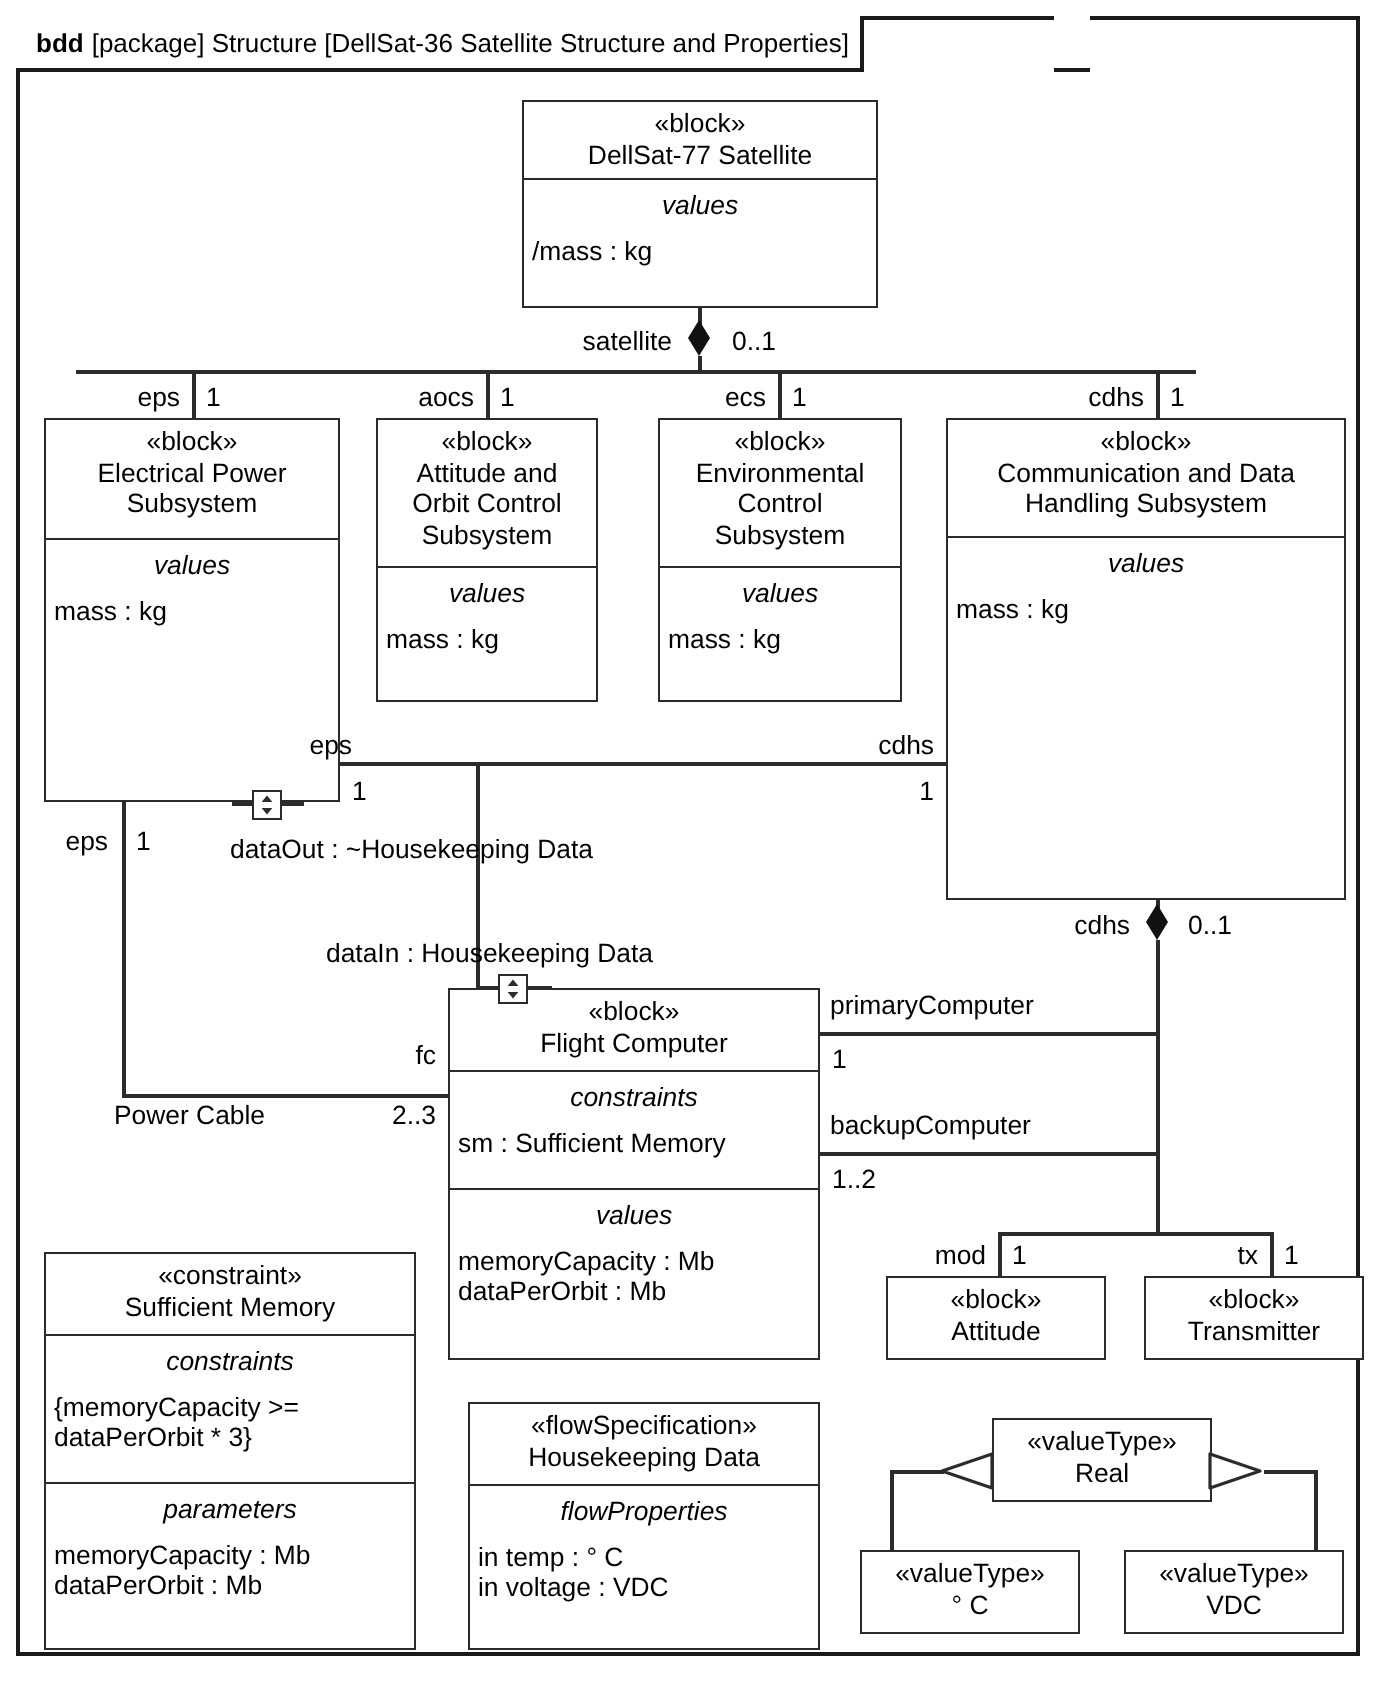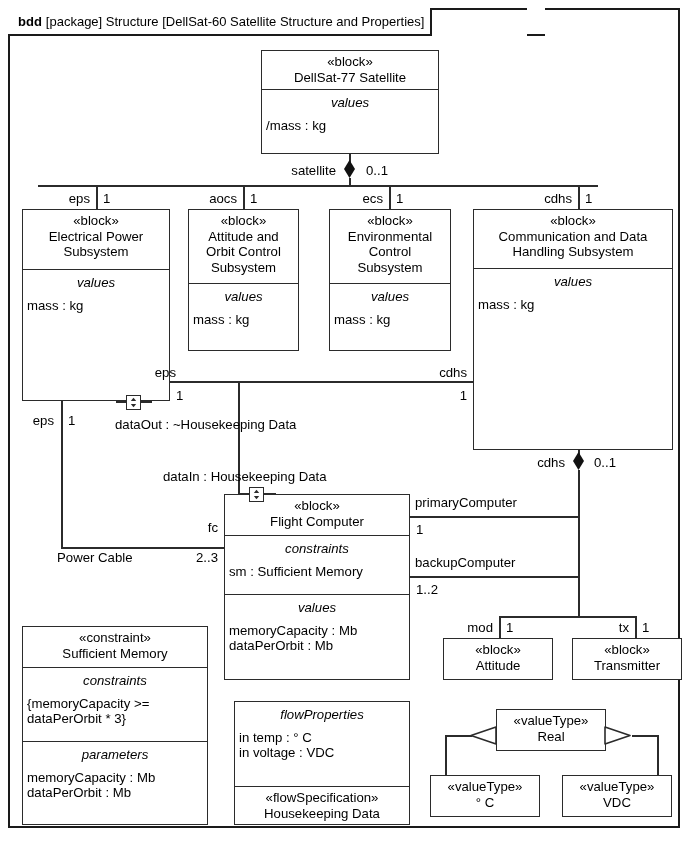--- a/index.html
+++ b/index.html
@@ -149,21 +149,21 @@
 </style>
 </head>
 <body>
 
 <div id="canvas">
 
   <div class="frame"></div>
 
   <div class="frame-label">
     <span class="kind">bdd</span>
-    <span>[package] Structure [DellSat-60 Satellite Structure and Properties]</span>
+    <span>[package] Structure [DellSat-36 Satellite Structure and Properties]</span>
   </div>
   <div class="frame-label-corner" style="left:527px; top:8px;"></div>
 
   <div class="block" style="left:261px; top:50px; width:178px; height:104px;">
     <div class="cmp" style="height:38px;">
       <span class="stereo">«block»</span>
       <span class="bname">DellSat-77 Satellite</span>
     </div>
     <div class="cmp" style="height:64px; padding-top:5px;">
       <span class="sect-title">values</span>
@@ -345,28 +345,28 @@
 dataPerOrbit * 3}</span>
     </div>
     <div class="cmp" style="height:85px; padding-top:5px;">
       <span class="sect-title">parameters</span>
       <span class="feat">memoryCapacity : Mb
 dataPerOrbit : Mb</span>
     </div>
   </div>
 
   <div class="block" style="left:234px; top:701px; width:176px; height:124px;">
+    <div class="cmp" style="height:40px;">
+      <span class="stereo">«flowSpecification»</span>
+      <span class="bname">Housekeeping Data</span>
+    </div>
     <div class="cmp" style="height:84px; padding-top:5px;">
       <span class="sect-title">flowProperties</span>
       <span class="feat">in temp : ° C
 in voltage : VDC</span>
-    </div>
-    <div class="cmp" style="height:40px;">
-      <span class="stereo">«flowSpecification»</span>
-      <span class="bname">Housekeeping Data</span>
     </div>
   </div>
 
   <div class="block" style="left:496px; top:709px; width:110px; height:42px;">
     <div class="cmp" style="height:100%;">
       <span class="stereo">«valueType»</span>
       <span class="bname">Real</span>
     </div>
   </div>
 

